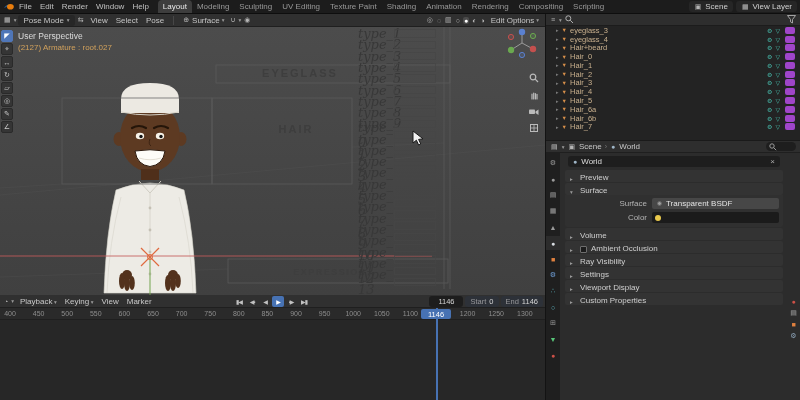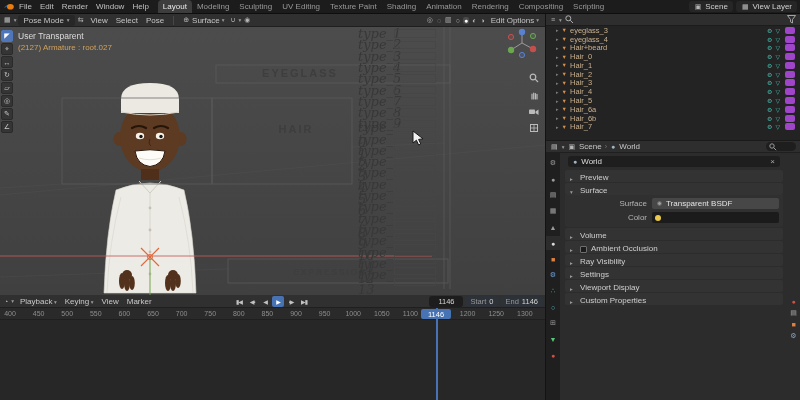--- a/index.html
+++ b/index.html
@@ -258,21 +258,21 @@
         <div class="tool-btn">⌖</div>
         <div class="tool-btn">↔</div>
         <div class="tool-btn">↻</div>
         <div class="tool-btn">▱</div>
         <div class="tool-btn">◎</div>
         <div class="tool-btn">✎</div>
         <div class="tool-btn">∠</div>
       </div>
 
     <div id="vp-overlay">
-      <div class="l1">User Transparent</div>
+      <div class="l1">User Perspective</div>
       <div class="l2"><span>(2127)</span> <span>Armature : root.027</span></div>
     </div>
 
     <div id="type-stack">
         <div class="type-row" style="top: 0px;">
           <span class="type-label">type_1</span>
           <span class="type-box"></span>
         </div>
         <div class="type-row" style="top: 11.3px;">
           <span class="type-label">type_2</span>

